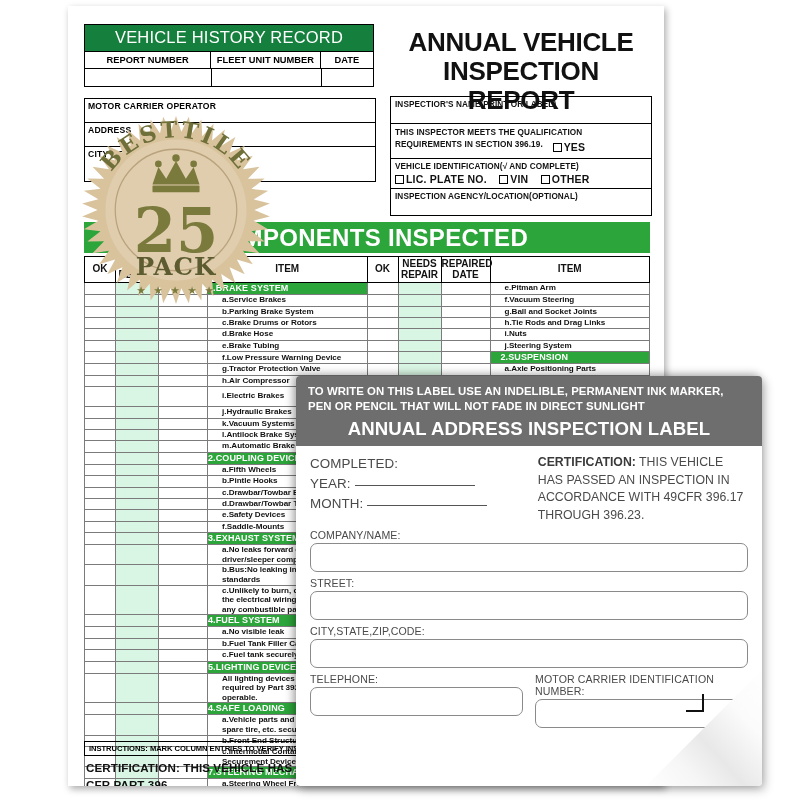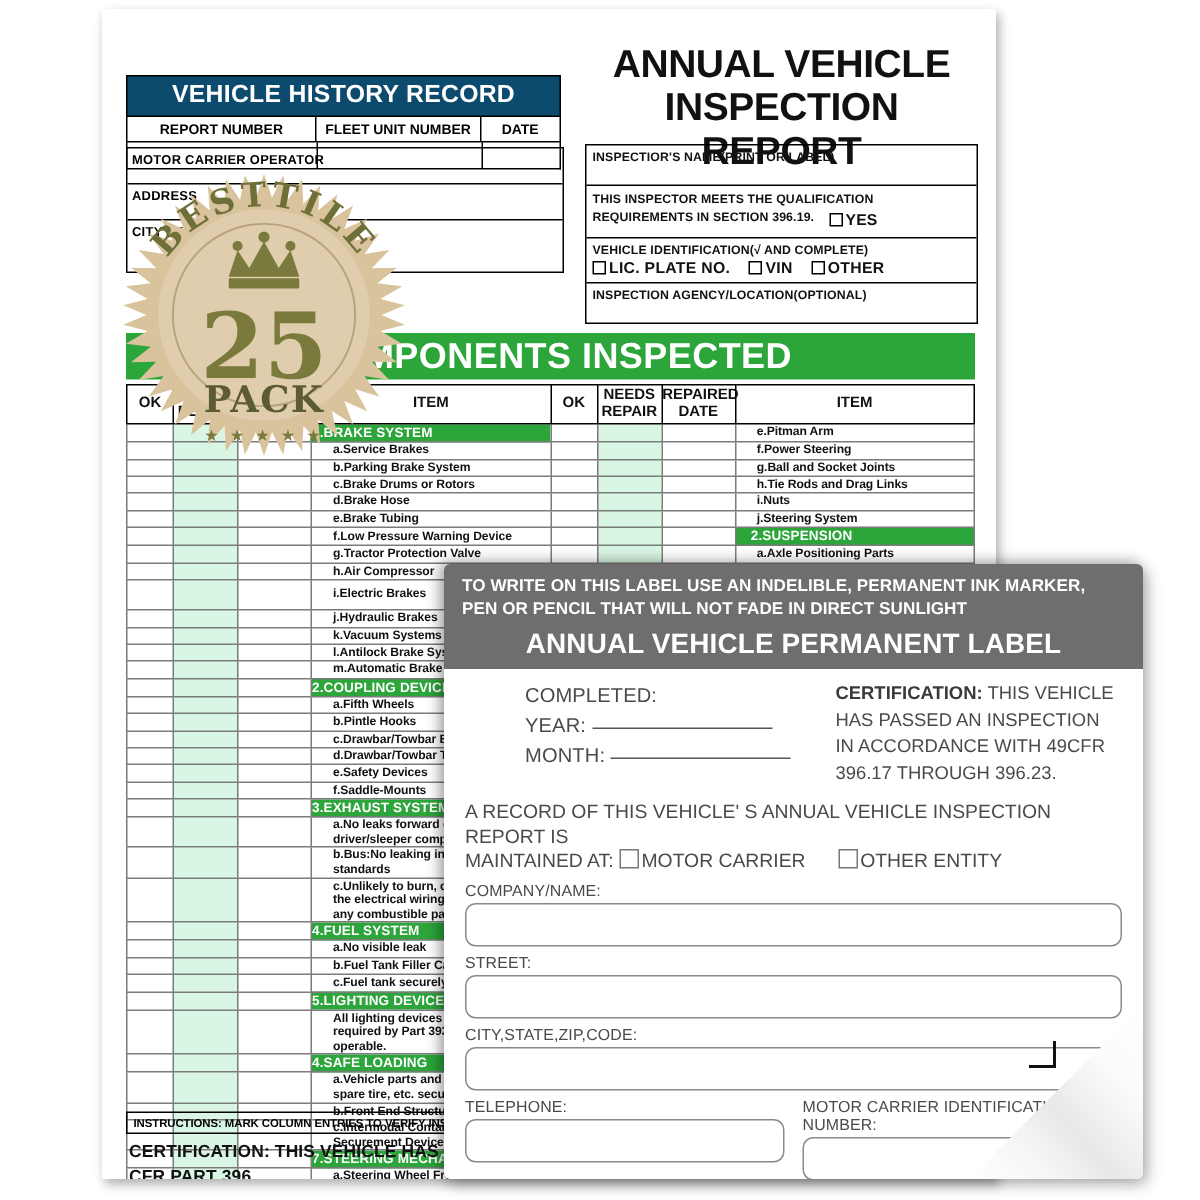--- a/index.html
+++ b/index.html
@@ -16,23 +16,23 @@
     position:absolute;left:68px;top:6px;width:596px;height:780px;
     background:#fff;
     box-shadow:2px 3px 7px rgba(0,0,0,0.33);
     overflow:hidden;
   }
   .form-inner{position:absolute;left:16px;top:10px;width:566px;}
 
   
   .vhr{position:absolute;left:0px;top:8px;width:290px;}
   .vhr-title{
-    background:#0c4a6e;color:#fff;text-align:center;
-    font-weight:bold;font-size:16.5px;letter-spacing:.2px;
-    padding:3px 0 4px;border:1px solid #000;margin-top:26px;
+    background:#15803d;color:#fff;text-align:center;
+    font-weight:normal;font-size:16.5px;letter-spacing:.2px;
+    padding:3px 0 4px;border:1px solid #000;
   }
   .vhr-row{display:flex;border:1px solid #000;border-top:none;}
   .vhr-cell{border-right:1px solid #000;text-align:center;font-weight:bold;font-size:9.3px;padding:3px 1px;}
   .vhr-cell:last-child{border-right:none;}
   .c1{width:44%;}.c2{width:38%;}.c3{width:18%;}
   .vhr-blank{height:17px;}
   .vhr-blank .vhr-cell{padding:0;}
 
   .carrier{position:absolute;left:0px;top:82px;width:290px;border:1px solid #000;}
   .carrier div{border-bottom:1px solid #000;font-weight:bold;font-size:8.6px;padding:2px 3px 11px;letter-spacing:.2px;}
@@ -87,21 +87,21 @@
     box-shadow:-3px -2px 9px rgba(0,0,0,0.30), 3px 4px 10px rgba(0,0,0,0.26);
     overflow:hidden;
   }
   .lbl-head{background:#6e6e6e;color:#fff;padding:8px 12px 6px;}
   .lbl-warn{font-weight:bold;font-size:11.4px;line-height:1.28;letter-spacing:.05px;}
   .lbl-title{text-align:center;font-weight:bold;font-size:18.6px;margin-top:5px;letter-spacing:.1px;}
   .lbl-no{text-align:right;font-weight:bold;font-size:14.5px;margin-top:3px;padding-right:6px;}
   .lbl-no i{display:inline-block;width:118px;border-bottom:2px solid #fff;vertical-align:3px;font-style:normal;}
 
   .lbl-body{padding:8px 14px 0;color:#4a4a4a;}
-  .row2{display:flex;margin-left:40px;}
+  .row2{display:flex;}
   .colL{width:52%;}
   .colR{width:48%;}
   .bigt{font-size:13.4px;line-height:1.5;letter-spacing:.1px;}
   .bigt .d{display:inline-block;width:120px;border-bottom:1.4px solid #555;vertical-align:2px;}
   .certtxt{font-size:12.3px;line-height:1.42;}
   .certtxt b{color:#3a3a3a;}
   .record{font-size:12.9px;line-height:1.28;margin-top:9px;}
   .ck2{display:inline-block;width:11px;height:11px;border:1.4px solid #777;vertical-align:-1px;margin-right:2px;}
   .fld-lab{font-size:10.6px;margin-top:5px;letter-spacing:.1px;}
   .fld{border:1.6px solid #8a8a8a;border-radius:7px;height:27px;margin-top:2px;}
@@ -199,21 +199,21 @@
               <td class="itemcell ind">e.Pitman Arm</td>
             </tr>
             <tr>
               <td class="w-ok ok"></td>
               <td class="w-nr nr"></td>
               <td class="w-rd"></td>
               <td class="itemcell ind">a.Service Brakes</td>
               <td class="w-ok ok"></td>
               <td class="w-nr nr"></td>
               <td class="w-rd"></td>
-              <td class="itemcell ind">f.Power Steering</td>
+              <td class="itemcell ind">f.Vacuum Steering</td>
             </tr>
             <tr>
               <td class="w-ok ok"></td>
               <td class="w-nr nr"></td>
               <td class="w-rd"></td>
               <td class="itemcell ind">b.Parking Brake System</td>
               <td class="w-ok ok"></td>
               <td class="w-nr nr"></td>
               <td class="w-rd"></td>
               <td class="itemcell ind">g.Ball and Socket Joints</td>
@@ -589,45 +589,36 @@
       </g>
       <text id="sealCount" x="100" y="143" text-anchor="middle" font-family="DejaVu Serif, serif" font-size="62" font-weight="bold" fill="#7a7a3c">25</text>
       <text id="sealUnit" x="100" y="166" text-anchor="middle" font-family="DejaVu Serif, serif" font-size="25" font-weight="bold" fill="#5c5c30" letter-spacing="1">PACK</text>
       <text id="sealStars" x="100" y="186" text-anchor="middle" font-family="DejaVu Sans, sans-serif" font-size="11" fill="#7a7a3c" letter-spacing="2">★ ★ ★ ★ ★</text>
     </svg>
   </div>
 
   <div class="label-card">
     <div class="lbl-head">
       <div class="lbl-warn">TO WRITE ON THIS LABEL USE AN INDELIBLE, PERMANENT INK MARKER, PEN OR PENCIL THAT WILL NOT FADE IN DIRECT SUNLIGHT</div>
-      <div class="lbl-title">ANNUAL VEHICLE PERMANENT LABEL</div>
+      <div class="lbl-title">ANNUAL ADDRESS INSPECTION LABEL</div>
     </div>
 
     <div class="lbl-body">
       <div class="row2">
         <div class="colL bigt">
           <div>COMPLETED:</div>
           <div><span>YEAR:</span> <span class="d"></span></div>
           <div><span>MONTH:</span> <span class="d"></span></div>
         </div>
         <div class="colR certtxt">
           <b>CERTIFICATION:</b>
           <span>THIS VEHICLE HAS PASSED AN INSPECTION IN ACCORDANCE WITH 49CFR 396.17 THROUGH 396.23.</span>
         </div>
       </div>
 
-      <div class="record">
-        <div>A RECORD OF THIS VEHICLE' S ANNUAL VEHICLE INSPECTION REPORT IS</div>
-        <div>
-          <span>MAINTAINED AT:</span>
-          <span class="ck2"></span><span>MOTOR CARRIER</span>
-          &nbsp;&nbsp;&nbsp;&nbsp;
-          <span class="ck2"></span><span>OTHER ENTITY</span>
-        </div>
-      </div>
 
       <div class="fld-lab">COMPANY/NAME:</div>
       <div class="fld"></div>
 
       <div class="fld-lab">STREET:</div>
       <div class="fld"></div>
 
       <div class="fld-lab">CITY,STATE,ZIP,CODE:</div>
       <div class="fld"></div>
 

